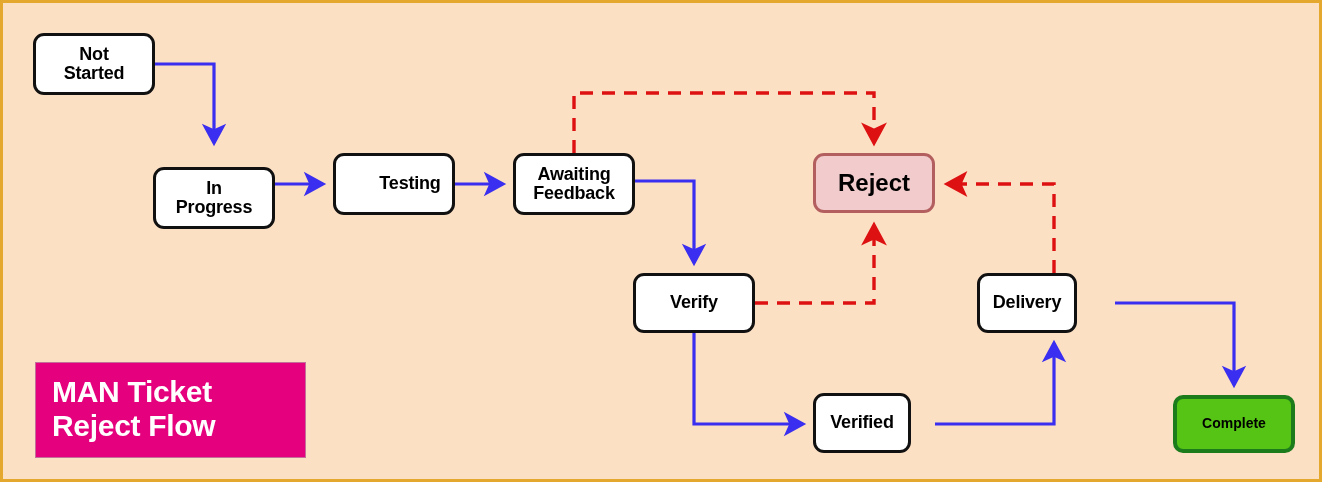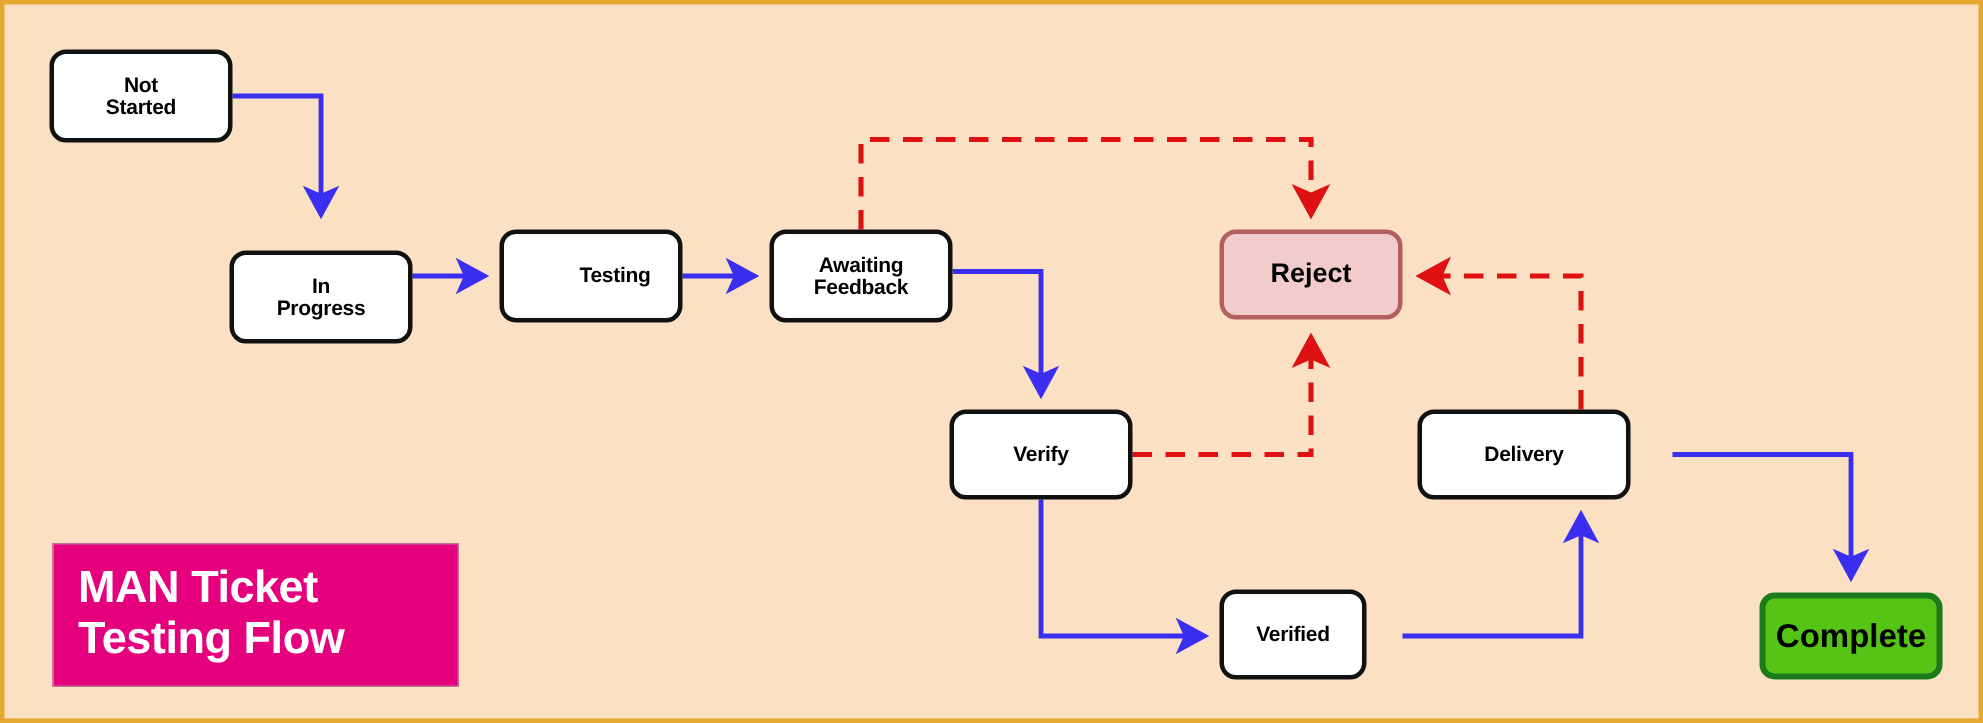--- a/index.html
+++ b/index.html
@@ -35,34 +35,34 @@
     border-radius: 11px;
     font-weight: bold;
     line-height: 1.08;
     white-space: pre-line;
     z-index: 3;
   }
   .node.default {
     background: #ffffff;
     border: 3.5px solid #111111;
     color: #000000;
-    font-size: 14px;
+    font-size: 18px;
     letter-spacing: -0.2px;
   }
   .node.reject {
     background: #f2cccc;
     border: 3.5px solid #b45f5f;
     color: #000000;
-    font-size: 18px;
+    font-size: 24px;
   }
   .node.complete {
     background: #55c414;
     border: 4px solid #1c7c1c;
     color: #000000;
-    font-size: 22px;
+    font-size: 14px;
     border-radius: 10px;
   }
   #title-banner {
     position: absolute;
     left: 32px;
     top: 359px;
     width: 271px;
     height: 96px;
     background: #e5007e;
     border: 1px solid #c2709a;
@@ -117,22 +117,22 @@
 
   <div class="node default" style="left:330px; top:150px; width:122px; height:62px;padding-left:32px;">Testing</div>
 
   <div class="node default" style="left:630px; top:270px; width:122px; height:60px;">Verify</div>
 
   <div class="node default" style="left:510px; top:150px; width:122px; height:62px;">Awaiting
 Feedback</div>
 
   <div class="node reject" style="left:810px; top:150px; width:122px; height:60px;">Reject</div>
 
-  <div class="node default" style="left:942px; top:270px; width:142px; height:60px;">Delivery</div>
+  <div class="node default" style="left:974px; top:270px; width:100px; height:60px;">Delivery</div>
 
   <div class="node default" style="left:810px; top:390px; width:98px; height:60px;">Verified</div>
 
   <div class="node complete" style="left:1170px; top:392px; width:122px; height:58px;">Complete</div>
 
   <div id="title-banner">MAN Ticket
-Testing Flow</div>
+Reject Flow</div>
 
 </div>
 
 </body></html>

